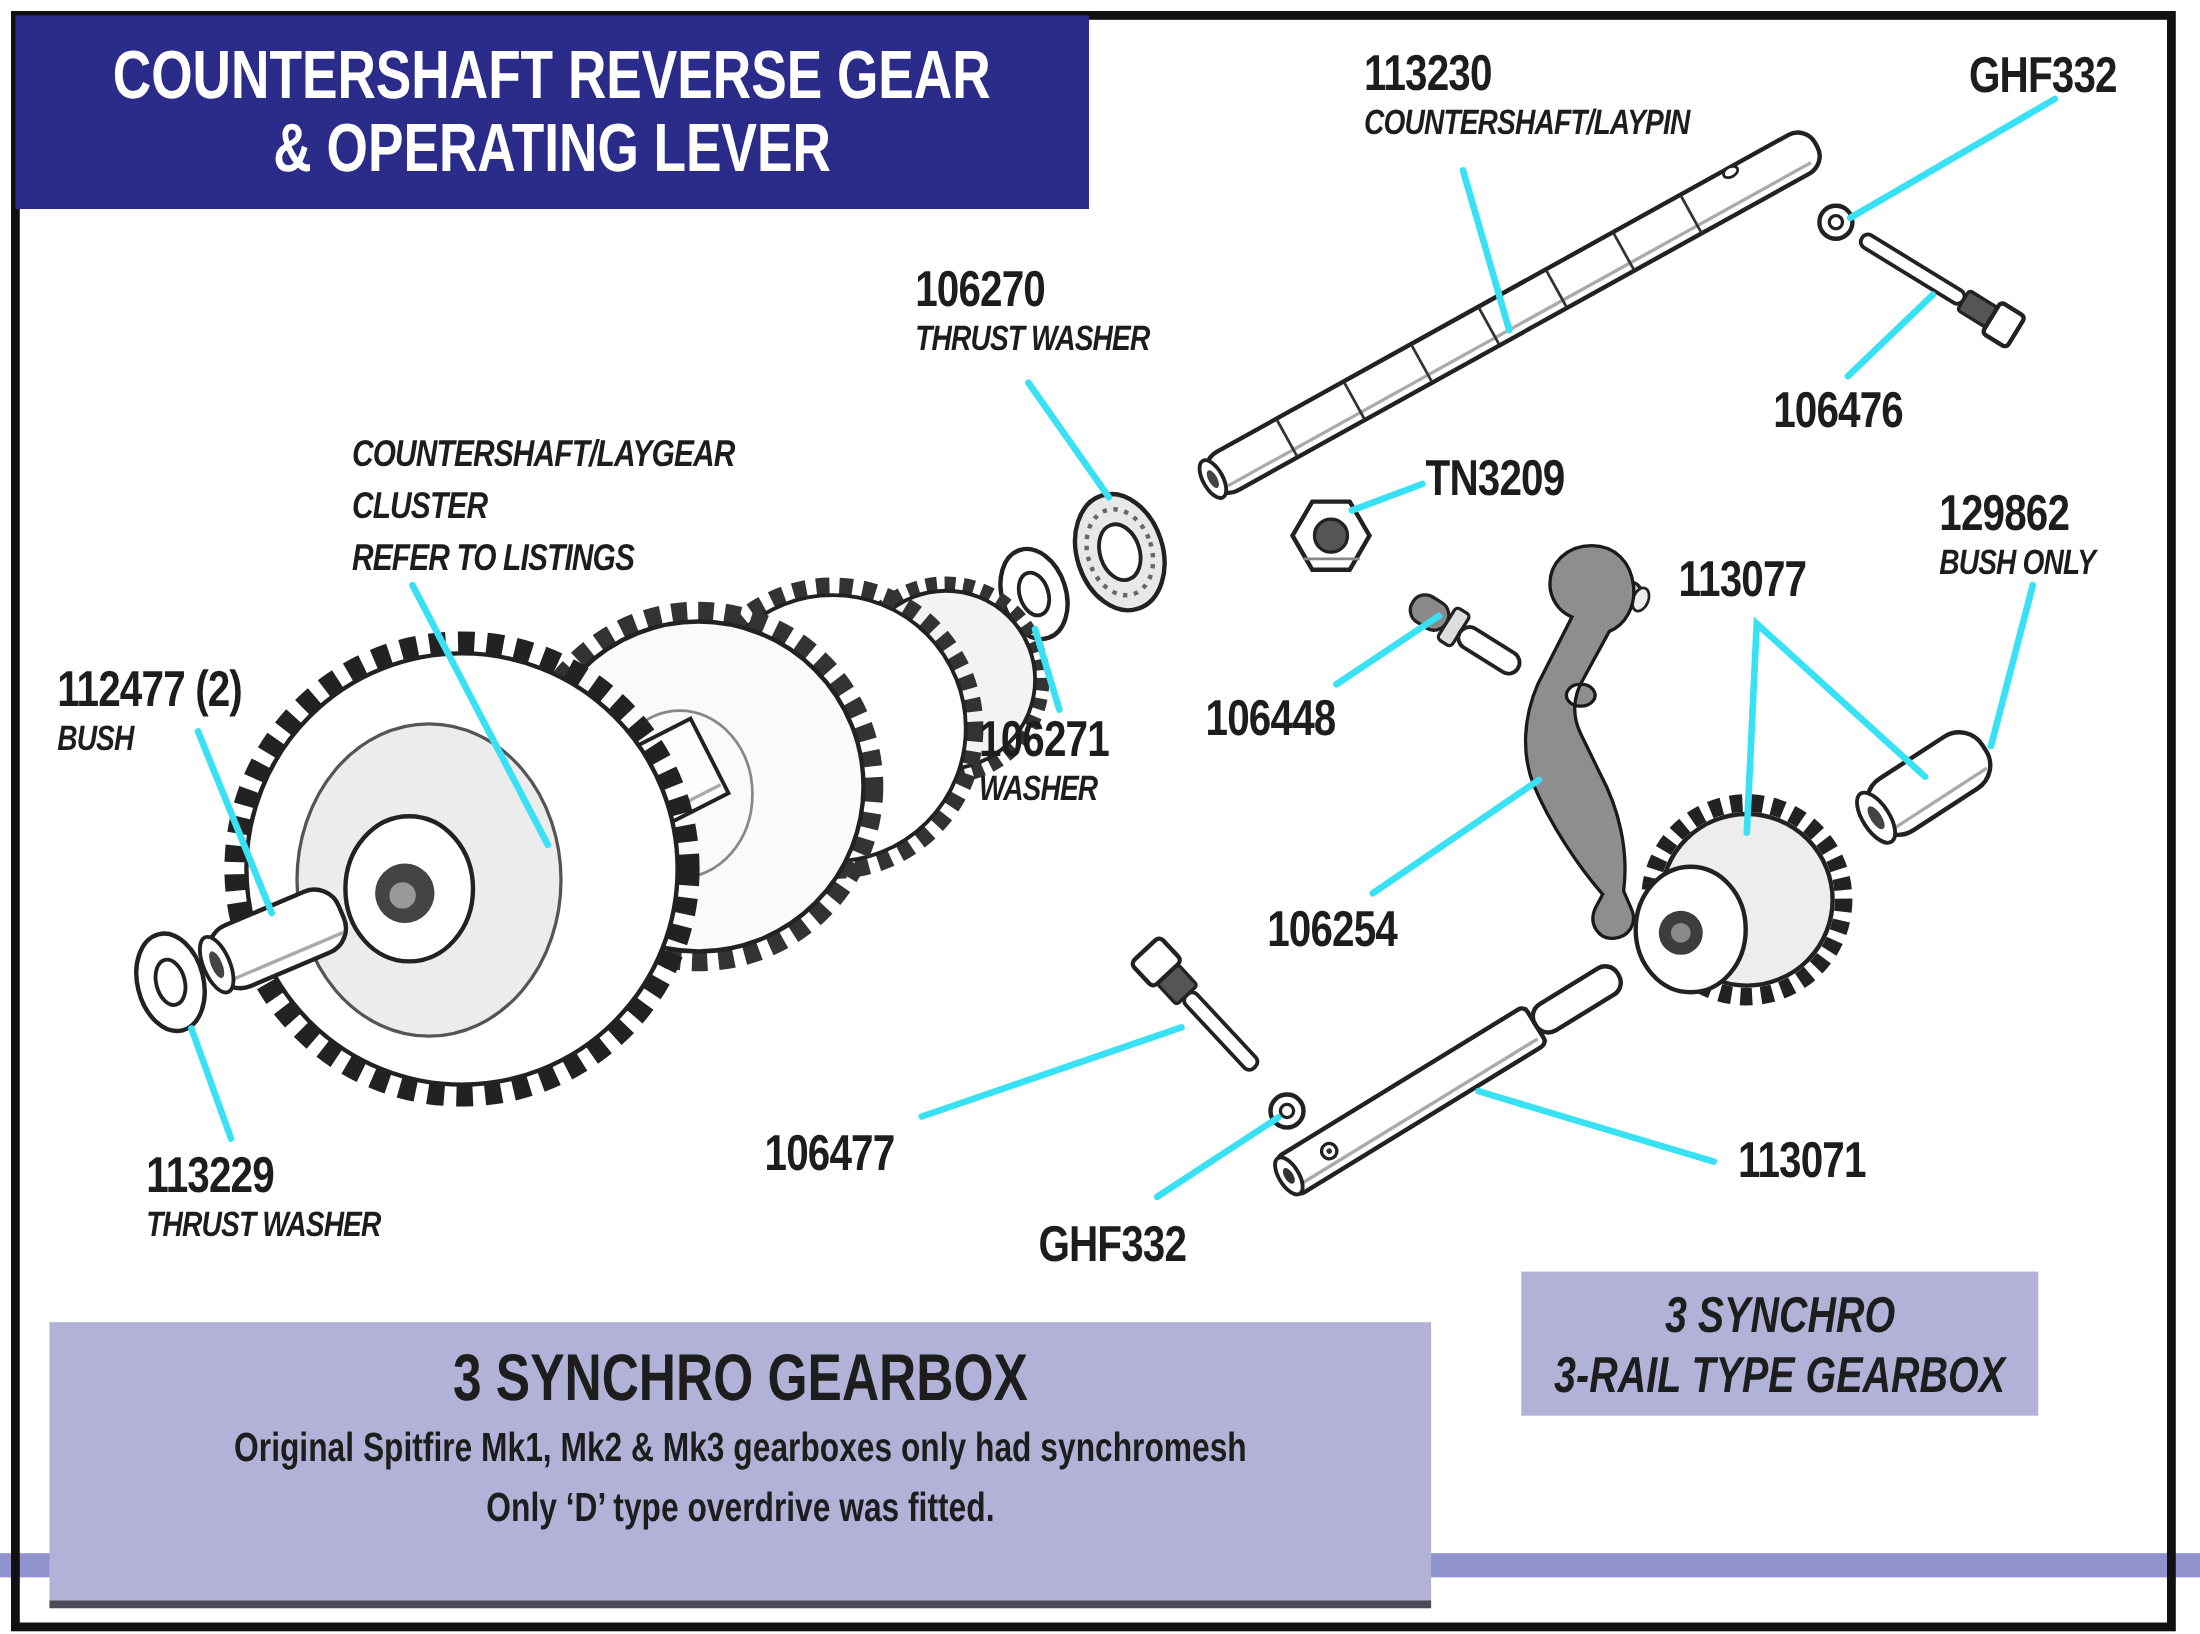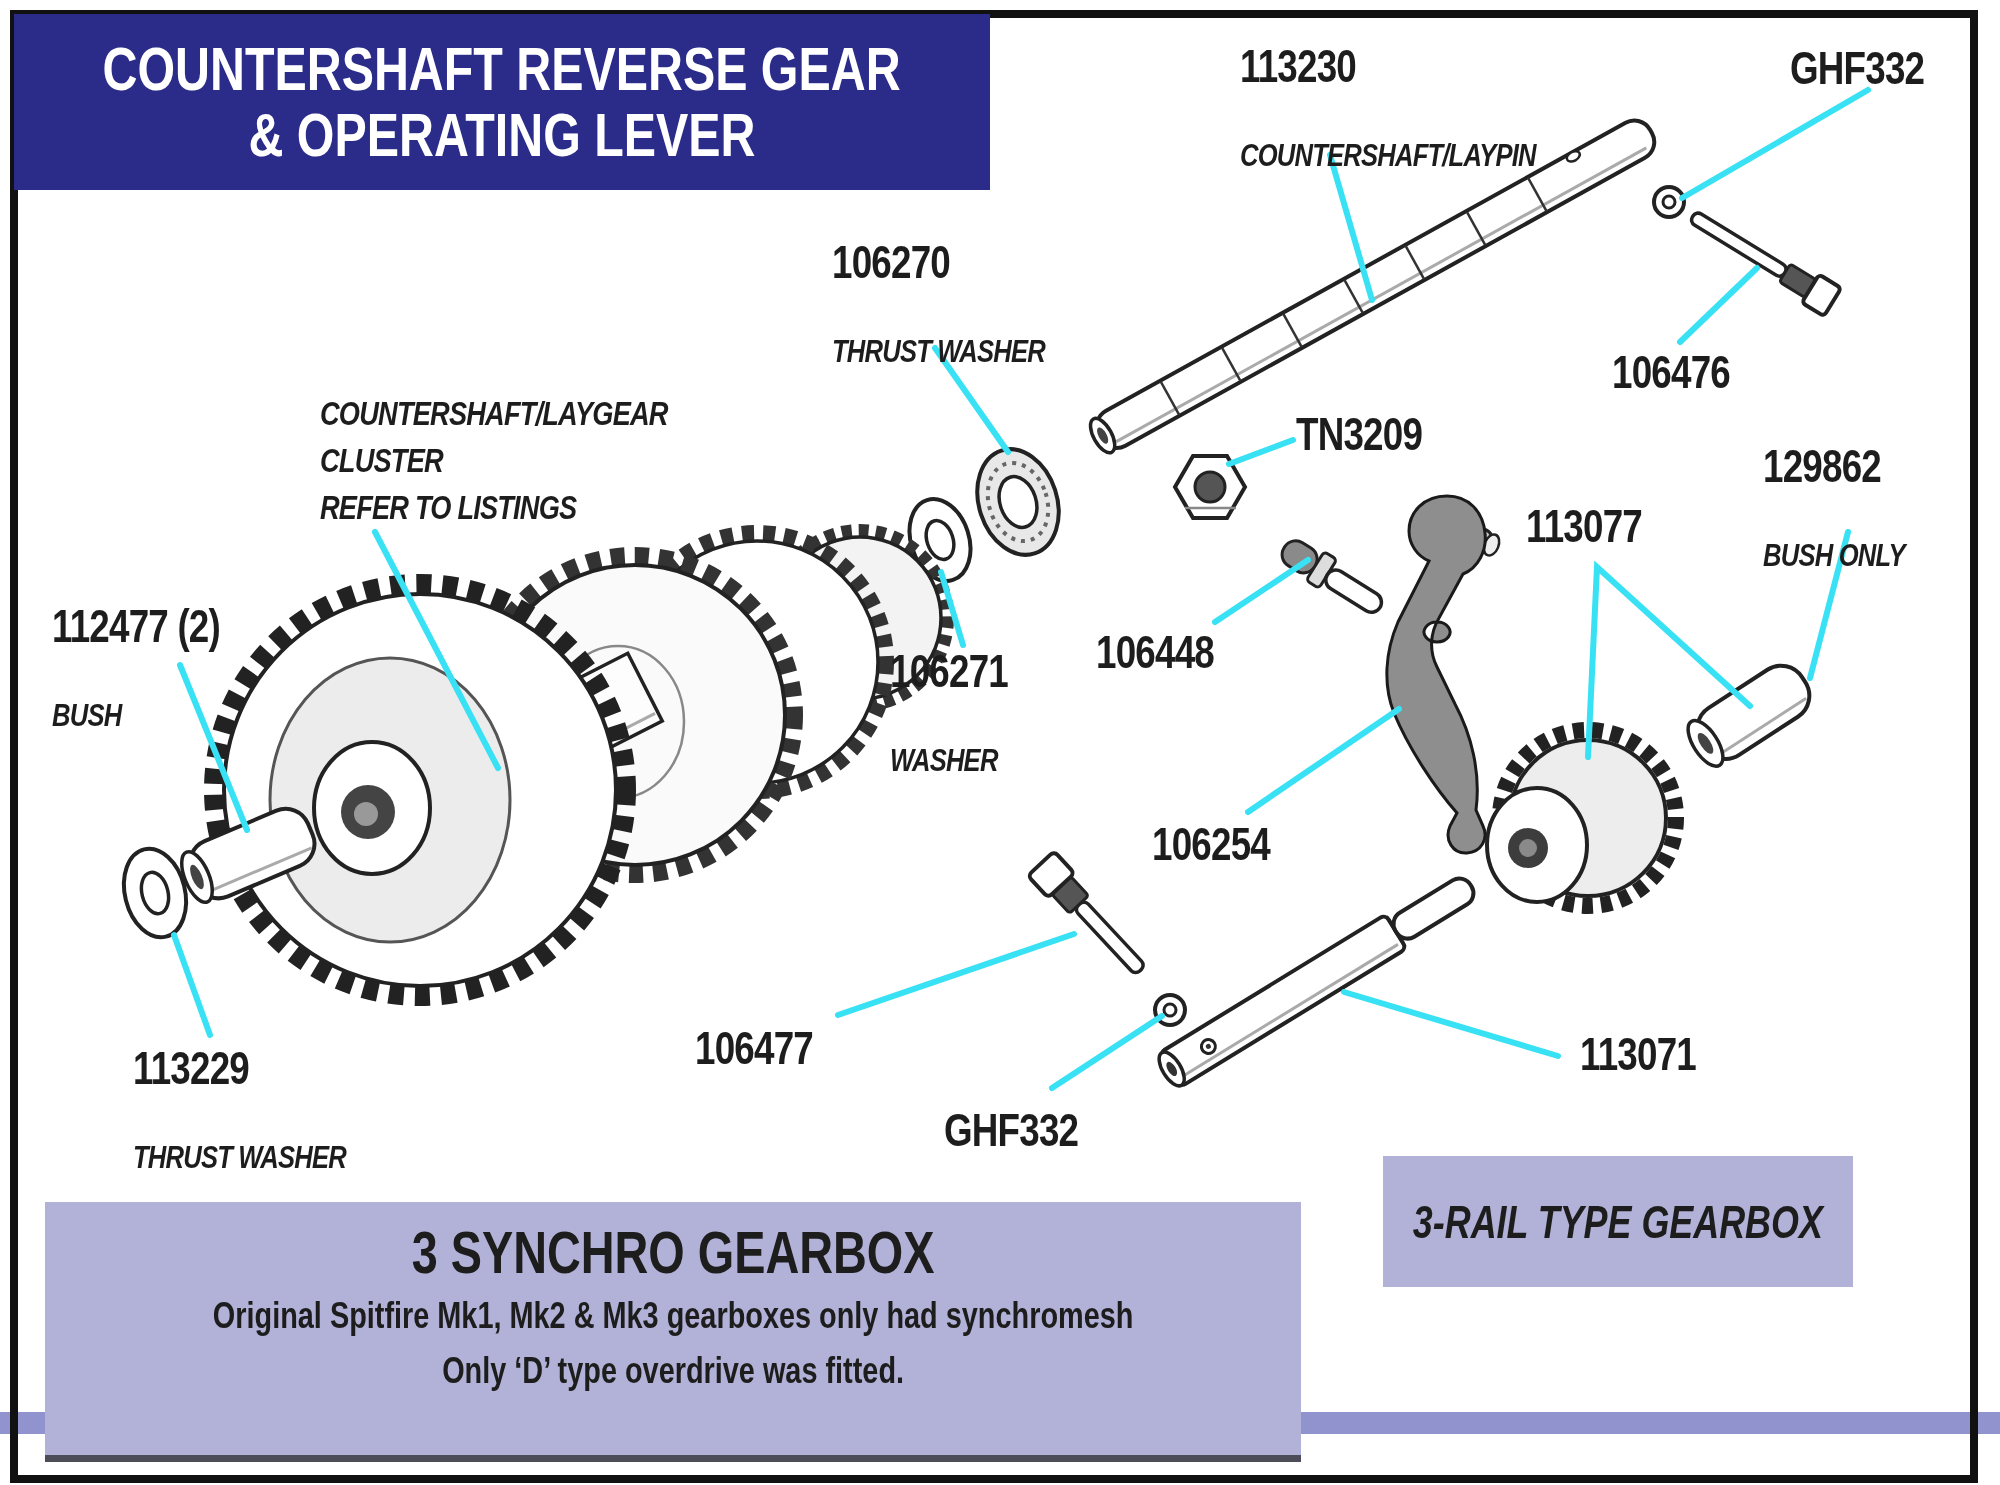--- a/index.html
+++ b/index.html
@@ -12,21 +12,21 @@
   .frame{position:absolute;left:10px;top:10px;width:1968px;height:1473px;border:8px solid #111;box-sizing:border-box;z-index:5;pointer-events:none;}
   
   .banner{position:absolute;left:14px;top:14px;width:976px;height:176px;background:#2b2b8a;z-index:6;
     display:flex;flex-direction:column;align-items:center;justify-content:center;gap:4px;}
   .banner .bline{color:#fff;font-size:62px;font-weight:bold;line-height:1.0;}
   .cond{display:inline-block;transform:scaleX(0.80);transform-origin:0 50%;white-space:nowrap;letter-spacing:-1px;}
   .cond-c{display:inline-block;transform:scaleX(0.78);transform-origin:50% 50%;white-space:nowrap;}
   
   .lbl{position:absolute;z-index:7;}
   .num{font-size:46px;font-weight:bold;line-height:52px;display:block;}
-  .desc{font-size:32px;font-weight:bold;font-style:italic;line-height:38px;display:block;margin-top:44px;}
+  .desc{font-size:32px;font-weight:bold;font-style:italic;line-height:38px;display:block;}
   .desc3{font-size:34px;font-weight:bold;font-style:italic;line-height:47px;display:block;}
   
   .info-box{position:absolute;left:45px;top:1202px;width:1256px;height:260px;background:#b2b2d8;z-index:4;
     border-bottom:7px solid #4c4c58;display:flex;flex-direction:column;align-items:center;padding-top:16px;box-sizing:border-box;}
   .info-title{font-size:60px;font-weight:bold;line-height:70px;}
   .info-line{font-size:37px;font-weight:bold;line-height:55px;}
   .side-box{position:absolute;left:1383px;top:1156px;width:470px;height:131px;background:#b2b2d8;z-index:4;
     display:flex;flex-direction:column;align-items:center;justify-content:center;}
   .side-line{font-size:46px;font-weight:bold;font-style:italic;line-height:54px;}
   svg{position:absolute;left:0;top:0;z-index:2;}
@@ -257,16 +257,17 @@
   <span class="num"><span class="cond">113071</span></span>
 </div>
 
 <div class="info-box">
   <div class="info-title"><span class="cond-c">3 SYNCHRO GEARBOX</span></div>
   <div class="info-line"><span class="cond-c">Original Spitfire Mk1, Mk2 &amp; Mk3 gearboxes only had synchromesh</span></div>
   <div class="info-line"><span class="cond-c">Only ‘D’ type overdrive was fitted.</span></div>
 </div>
 
 <div class="side-box">
+  <div class="side-line"><span class="cond-c">3 SYNCHRO</span></div>
   <div class="side-line"><span class="cond-c">3-RAIL TYPE GEARBOX</span></div>
 </div>
 
 <div class="frame"></div>
 
 </body></html>

